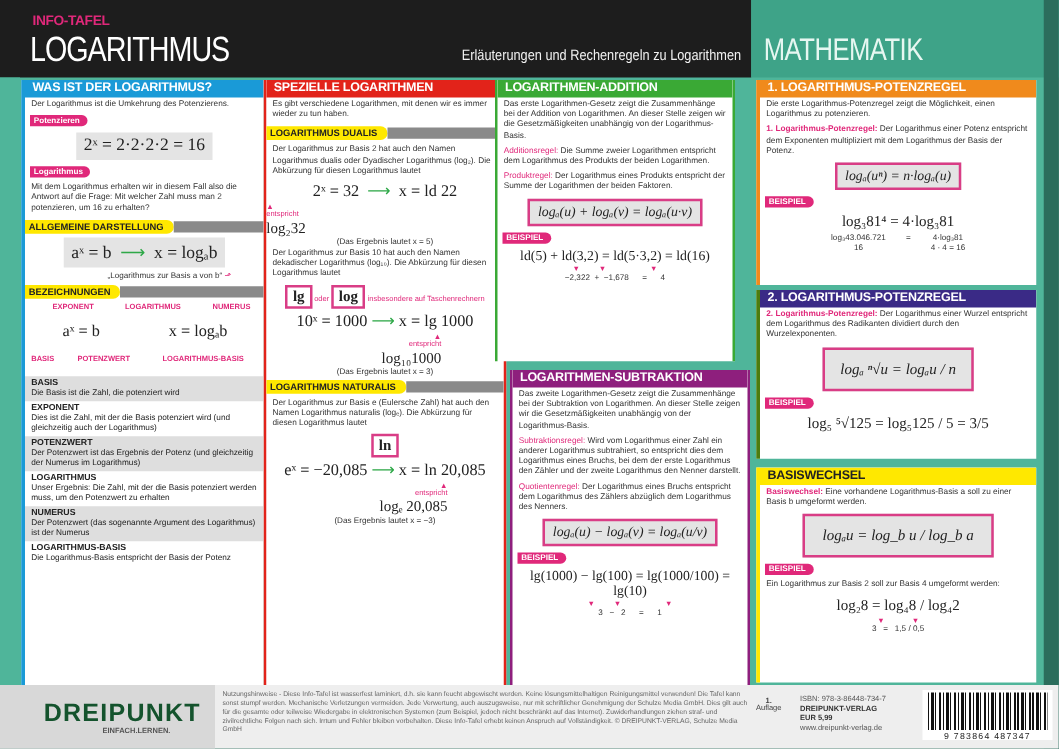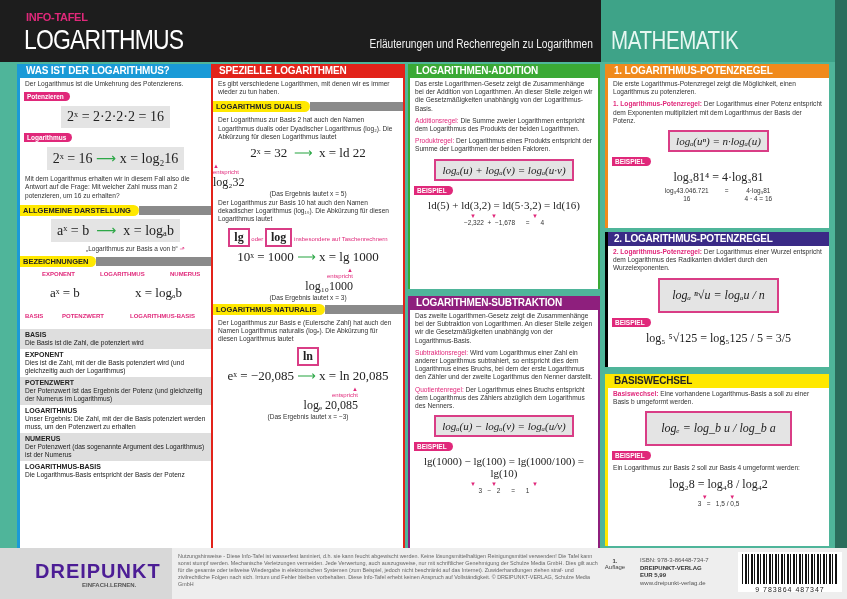--- a/index.html
+++ b/index.html
@@ -31,21 +31,21 @@
 .ent{color:#e0287a;font-size:6px}
 .abbr{display:inline-block;border:2px solid #d93d86;padding:0 4px;font-size:12px;font-weight:bold}
 .res{text-align:center;font-size:6.5px;color:#333}
 .def{padding:2px 5px;font-size:6.6px;line-height:8px}
 .def b{display:block;font-size:7px;color:#222}
 .def.g{background:#dedede}
 .small{font-size:6.5px;text-align:center;color:#333;line-height:8px}
 
 #foot{position:absolute;left:0;top:548px;width:847px;height:51px;background:#eee}
 #logo{position:absolute;left:0;top:0;width:172px;height:51px;background:#d8d8d8}
-#logo .n{position:absolute;left:35px;top:12px;font-size:20px;font-weight:bold;letter-spacing:1px;color:#4c1d95}
+#logo .n{position:absolute;left:35px;top:12px;font-size:20px;font-weight:bold;letter-spacing:1px;color:#14532d}
 #logo .s{position:absolute;left:82px;top:34px;font-size:6px;font-weight:bold;color:#555}
 #disc{position:absolute;left:178px;top:5px;width:420px;font-size:5.4px;line-height:7px;color:#666}
 #ed{position:absolute;left:604px;top:10px;font-size:6px;text-align:center;color:#444;width:22px}
 #isbn{position:absolute;left:640px;top:9px;font-size:6px;line-height:7.5px;color:#555}
 #bar{position:absolute;left:738px;top:4px;width:104px;height:40px;background:#fff}
 #bar .b{height:30px;margin:2px 4px;background:repeating-linear-gradient(90deg,#111 0 1px,#fff 1px 3px,#111 3px 5px,#fff 5px 6px)}
 #bar .d{font-size:7px;text-align:center;letter-spacing:1px}
 </style>
 </head>
 <body>
@@ -61,21 +61,20 @@
   <div class="dk"></div>
  </div>
  <div class="barL"></div>
 
  <div class="col" style="left:17px;width:194px;height:484px;border-left:3px solid #1a9ad7">
   <div class="h" style="background:#1a9ad7">WAS IST DER LOGARITHMUS?</div>
   <div class="p">Der Logarithmus ist die Umkehrung des Potenzierens.</div>
   <span class="pill">Potenzieren</span>
   <div class="eqbox math">2ˣ = 2·2·2·2 = 16</div>
   <span class="pill">Logarithmus</span>
-  <div class="eqbox math"><span>2ˣ = 16</span> <span class="arrow">⟶</span> <span>x = log₂16</span></div>
   <div class="p">Mit dem Logarithmus erhalten wir in diesem Fall also die Antwort auf die Frage: Mit welcher Zahl muss man 2 potenzieren, um 16 zu erhalten?</div>
   <div class="sh">
         <span>ALLGEMEINE DARSTELLUNG</span>
         <i></i>
       </div>
   <div class="eqbox math"><span>aˣ = b</span> &nbsp;<span class="arrow">⟶</span>&nbsp; <span>x = logₐb</span></div>
   <div class="small" style="padding-left:40px;color:#e0287a"><span style="color:#333">„Logarithmus zur Basis a von b“</span> <span>⬏</span></div>
   <div class="sh">
         <span>BEZEICHNUNGEN</span>
         <i></i>
@@ -130,21 +129,21 @@
   <div style="text-align:center;margin:2px 0"><span class="abbr math">ln</span></div>
   <div class="eqline math"><span>eˣ = −20,085</span> <span class="arrow">⟶</span> <span>x = ln 20,085</span></div>
   <div style="text-align:right;padding-right:45px">
         <div class="ent">▲</div>
         <div class="ent">entspricht</div>
         <div class="math" style="font-size:12px">logₑ 20,085</div>
       </div>
   <div class="res">(Das Ergebnis lautet x = −3)</div>
  </div>
 
- <div class="col" style="left:408px;width:192px;height:225px;border-left:2px solid #3aa935;border-right:2px solid #3aa935">
+ <div class="col" style="left:396px;width:192px;height:225px;border-left:2px solid #3aa935;border-right:2px solid #3aa935">
   <div class="h" style="background:#3aa935">LOGARITHMEN-ADDITION</div>
   <div class="p">Das erste Logarithmen-Gesetz zeigt die Zusammenhänge bei der Addition von Logarithmen. An dieser Stelle zeigen wir die Gesetzmäßigkeiten unabhängig von der Logarithmus-Basis.</div>
   <div class="p"><span style="color:#e0287a">Additionsregel:</span><span> Die Summe zweier Logarithmen entspricht dem Logarithmus des Produkts der beiden Logarithmen.</span></div>
   <div class="p"><span style="color:#e0287a">Produktregel:</span><span> Der Logarithmus eines Produkts entspricht der Summe der Logarithmen der beiden Faktoren.</span></div>
   <div class="eqbox pk math" style="font-size:11px;font-style:italic">logₐ(u) + logₐ(v) = logₐ(u·v)</div>
   <span class="pill">BEISPIEL</span>
   <div class="eqline math" style="font-size:11px">ld(5) + ld(3,2) = ld(5·3,2) = ld(16)</div>
   <div class="ent" style="text-align:center">▼ &nbsp; &nbsp; &nbsp; &nbsp; ▼ &nbsp; &nbsp; &nbsp; &nbsp; &nbsp; &nbsp; &nbsp; &nbsp; &nbsp; &nbsp; ▼</div>
   <div class="small" style="white-space:pre">−2,322  +  −1,678      =      4</div>
  </div>
@@ -172,31 +171,31 @@
           <div>log₃43.046.721</div>
           <div>16</div>
         </div>
    <div>=</div>
    <div>
           <div>4·log₃81</div>
           <div>4 · 4 = 16</div>
         </div>
   </div>
  </div>
- <div class="col" style="left:605px;top:232px;width:224px;height:135px;border-left:3px solid #000000">
+ <div class="col" style="left:605px;top:232px;width:224px;height:135px;border-left:3px solid #4d7c0f">
   <div class="h" style="background:#3a2a86">2. LOGARITHMUS-POTENZREGEL</div>
   <div class="p"><span style="color:#e0287a;font-weight:bold">2. Logarithmus-Potenzregel:</span><span> Der Logarithmus einer Wurzel entspricht dem Logarithmus des Radikanten dividiert durch den Wurzelexponenten.</span></div>
   <div class="eqbox pk math" style="font-size:12px;font-style:italic;padding:8px 12px">logₐ ⁿ√u = logₐu / n</div>
   <span class="pill">BEISPIEL</span>
   <div class="eqline math" style="font-size:12px">log₅ ⁵√125 = log₅125 / 5 = 3/5</div>
  </div>
  <div class="col" style="left:605px;top:374px;width:224px;height:172px;border-left:3px solid #ffe800">
   <div class="h" style="background:#ffe800;color:#222">BASISWECHSEL</div>
   <div class="p"><span style="color:#e0287a;font-weight:bold">Basiswechsel:</span><span> Eine vorhandene Logarithmus-Basis a soll zu einer Basis b umgeformt werden.</span></div>
-  <div class="eqbox pk math" style="font-size:12px;font-style:italic;padding:8px 14px">logₑ = log_b u / log_b a</div>
+  <div class="eqbox pk math" style="font-size:12px;font-style:italic;padding:8px 14px">logₐu = log_b u / log_b a</div>
   <span class="pill">BEISPIEL</span>
   <div class="p">Ein Logarithmus zur Basis 2 soll zur Basis 4 umgeformt werden:</div>
   <div class="eqline math" style="font-size:12px">log₂8 = log₄8 / log₄2</div>
   <div class="ent" style="text-align:center">▼ &nbsp; &nbsp; &nbsp; &nbsp; &nbsp; &nbsp; ▼</div>
   <div class="small" style="white-space:pre">3   =   1,5 / 0,5</div>
  </div>
 
  <div id="foot">
   <div id="logo">
    <div class="n">DREIPUNKT</div>

